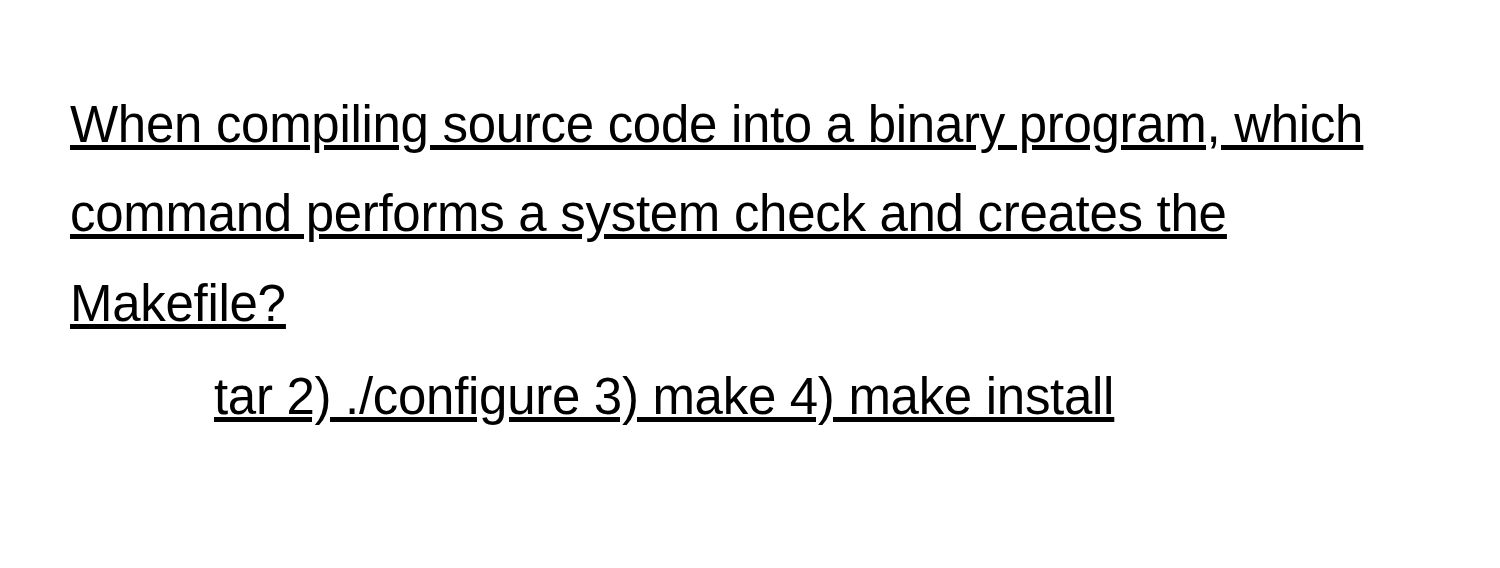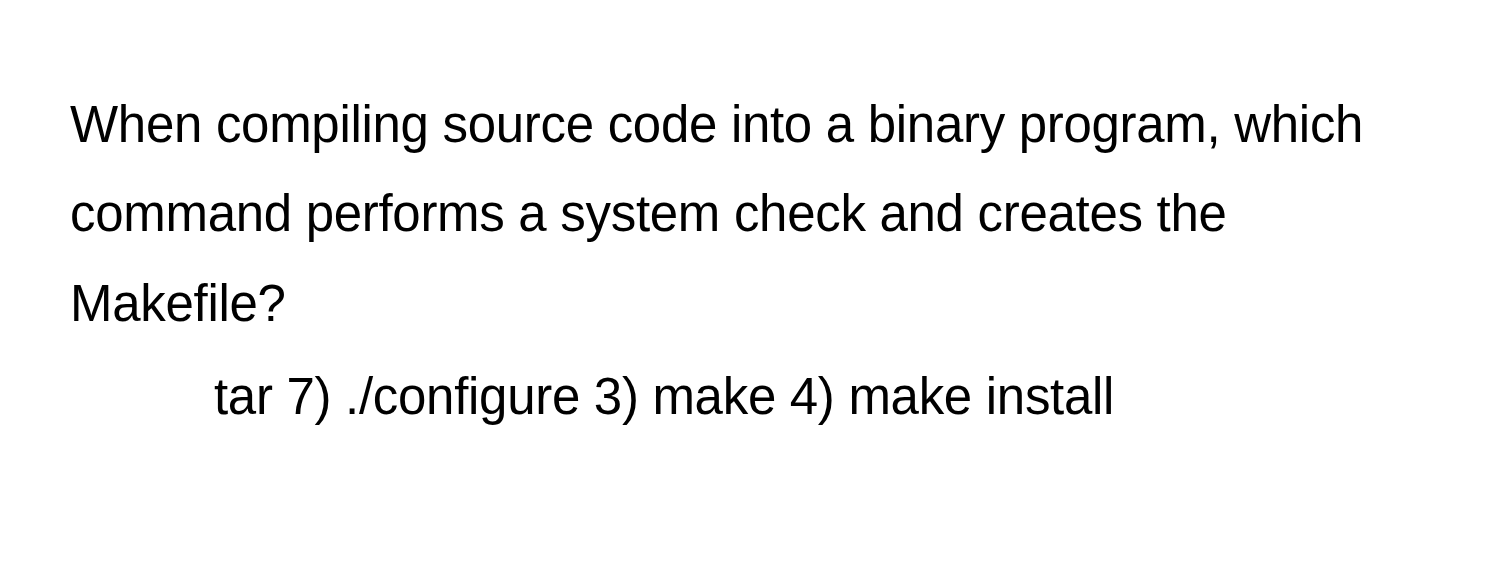--- a/index.html
+++ b/index.html
@@ -1,18 +1,19 @@
 <!DOCTYPE html>
 <html><head>
   <meta charset="utf-8">
   <style>
     * {
       margin: 0;
       padding: 0;
       box-sizing: border-box;
+      text-decoration: underline;
     }
     body {
       width: 1500px;
       height: 568px;
       background: #ffffff;
       font-family: -apple-system, BlinkMacSystemFont, "Segoe UI", Helvetica, Arial, sans-serif;
       color: #000000;
       padding: 80px 70px 0 70px;
     }
     .question-text {
@@ -28,13 +29,13 @@
       font-weight: 400;
       padding-left: 144px;
       margin-top: 4px;
     }
   </style>
 </head>
 <body>
 
 <div class="question-text">When compiling source code into a binary program, which command performs a system check and creates the Makefile?</div>
 
-<div class="options-text">tar 7) ./configure 3) make 4) make install</div>
+<div class="options-text">tar 2) ./configure 3) make 4) make install</div>
 
 </body></html>

